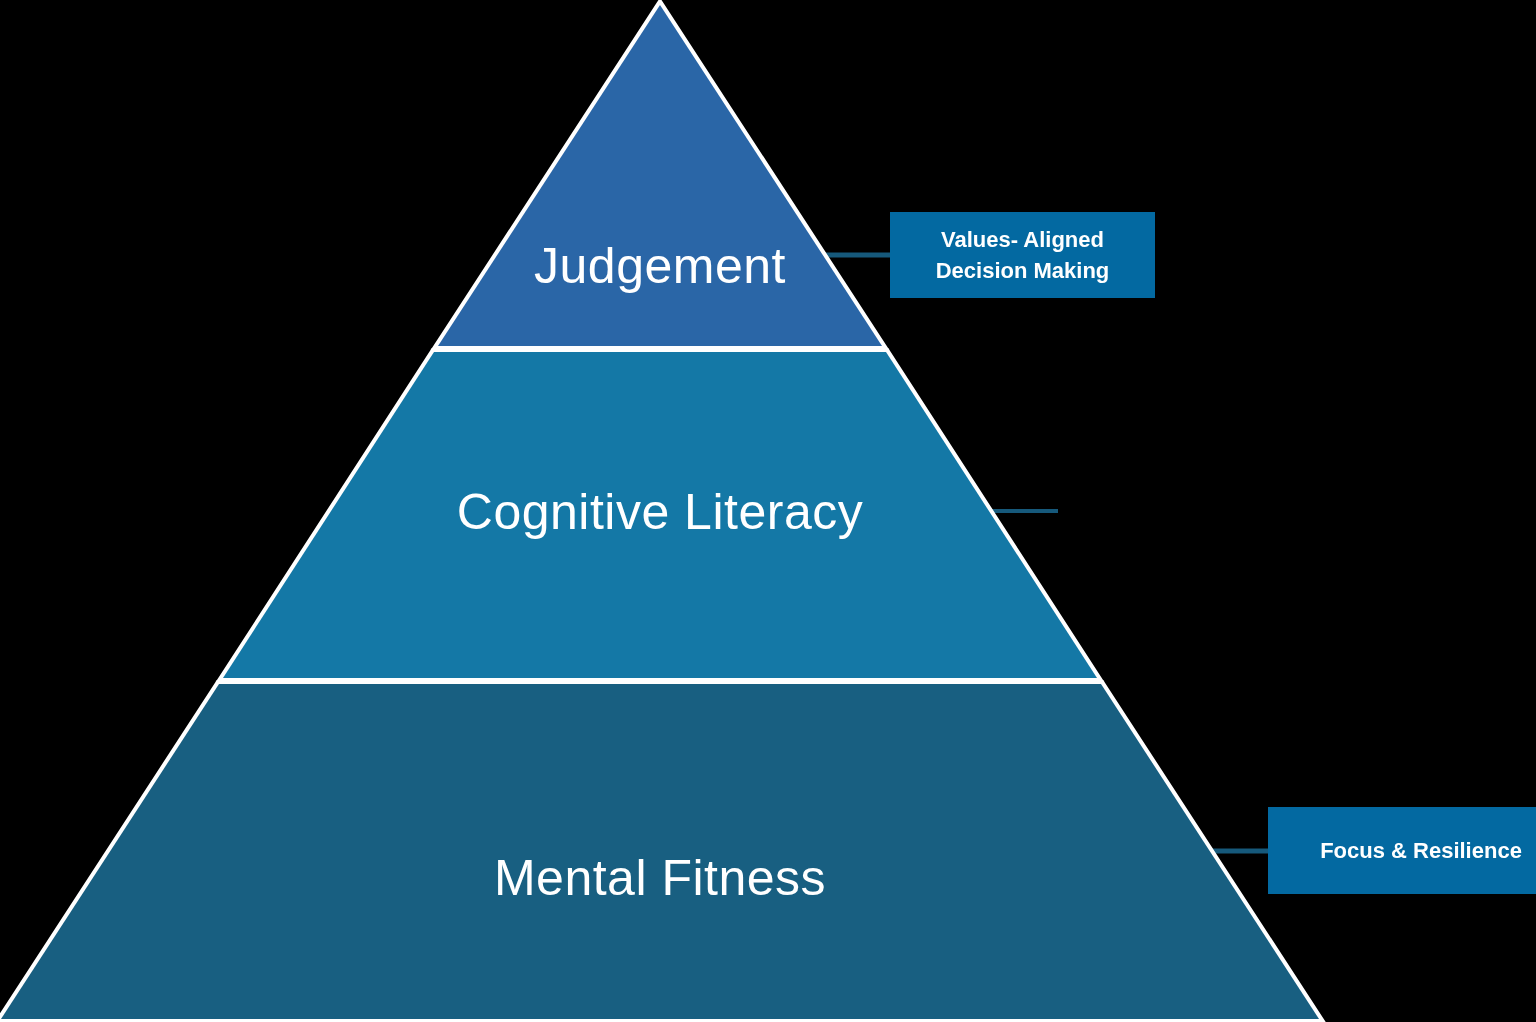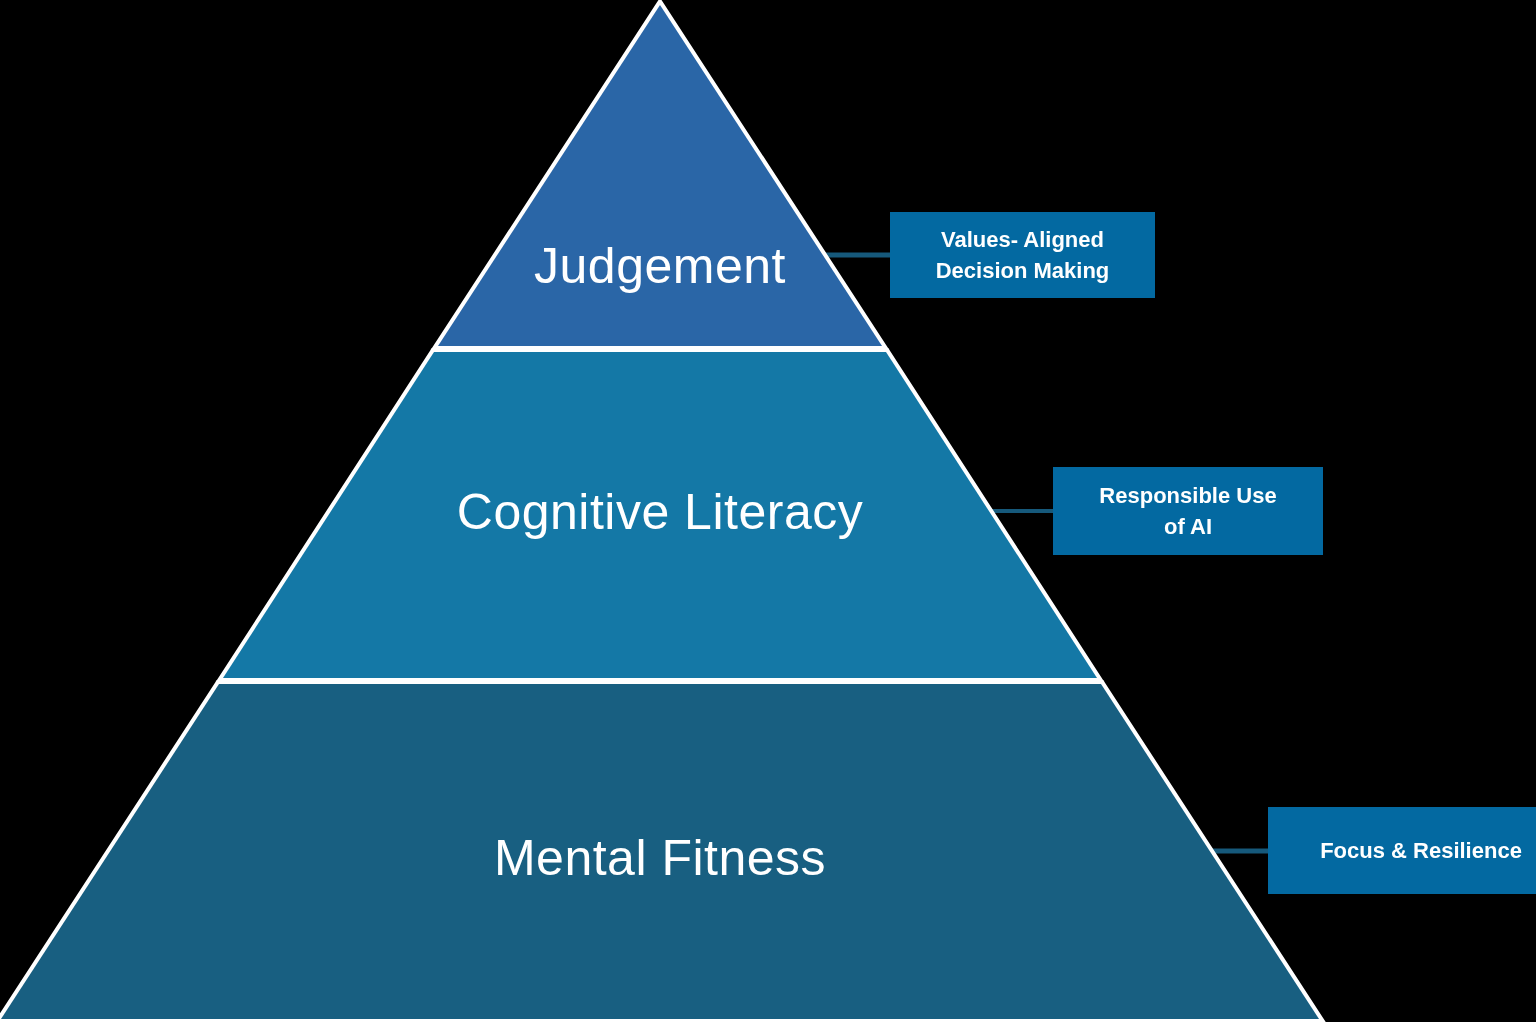--- a/index.html
+++ b/index.html
@@ -57,21 +57,21 @@
     font-weight: 600;
     line-height: 31px;
     text-align: center;
     white-space: nowrap;
   }
   .callout-1 { left: 890px;  top: 212px; width: 265px; height: 86px; }
   .callout-2 { left: 1053px; top: 467px; width: 270px; height: 88px; }
   .callout-3 { left: 1268px; top: 807px; width: 306px; height: 87px; }
   .label-1 { top: 204px; height: 124px; }
   .label-2 { top: 481px; height: 62px; }
-  .label-3 { top: 827px; height: 62px; text-align: center; }
+  .label-3 { top: 847px; height: 62px; text-align: center; }
 </style>
 </head>
 <body>
 
 <div class="canvas">
 
   <svg class="pyramid-svg" viewBox="0 0 1536 1022">
 
     <line x1="825" y1="255" x2="895" y2="255" stroke-width="5" stroke="#16597b"></line>
     <line x1="990" y1="511" x2="1058" y2="511" stroke-width="4" stroke="#16597b"></line>
@@ -89,21 +89,17 @@
     <div>Cognitive Literacy</div>
   </div>
   <div class="tier-label label-3">
     <div>Mental Fitness</div>
   </div>
 
   <div class="callout-box callout-1">
     <div>Values- Aligned</div>
     <div>Decision Making</div>
   </div>
-  <div class="callout-box callout-2">
-    <div>Responsible Use</div>
-    <div>of AI</div>
-  </div>
   <div class="callout-box callout-3">
     <div>Focus &amp; Resilience</div>
   </div>
 
 </div>
 
 </body></html>

